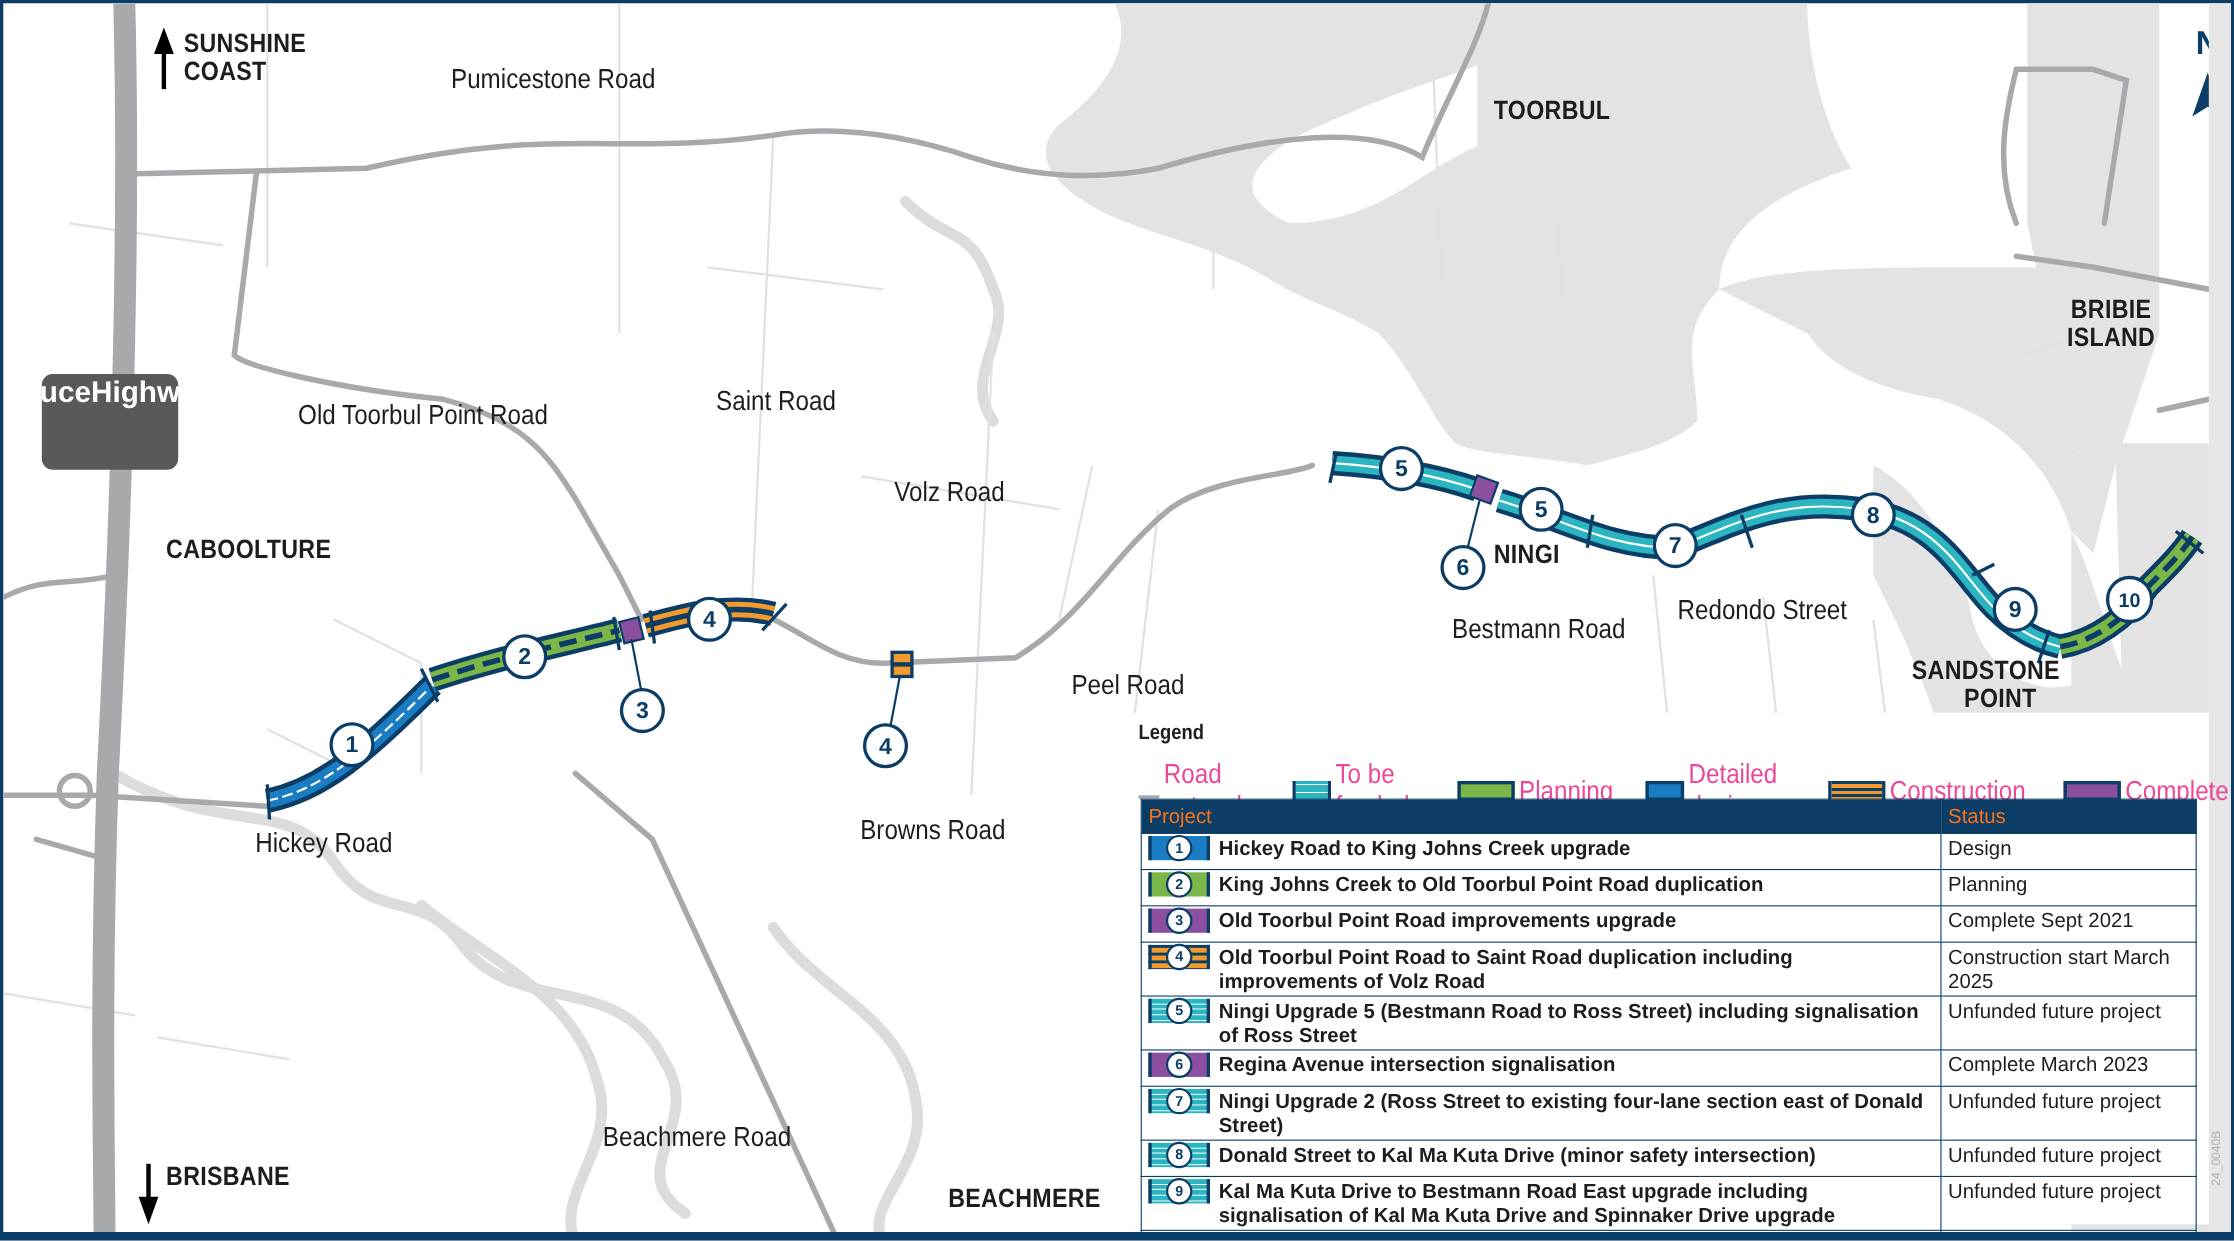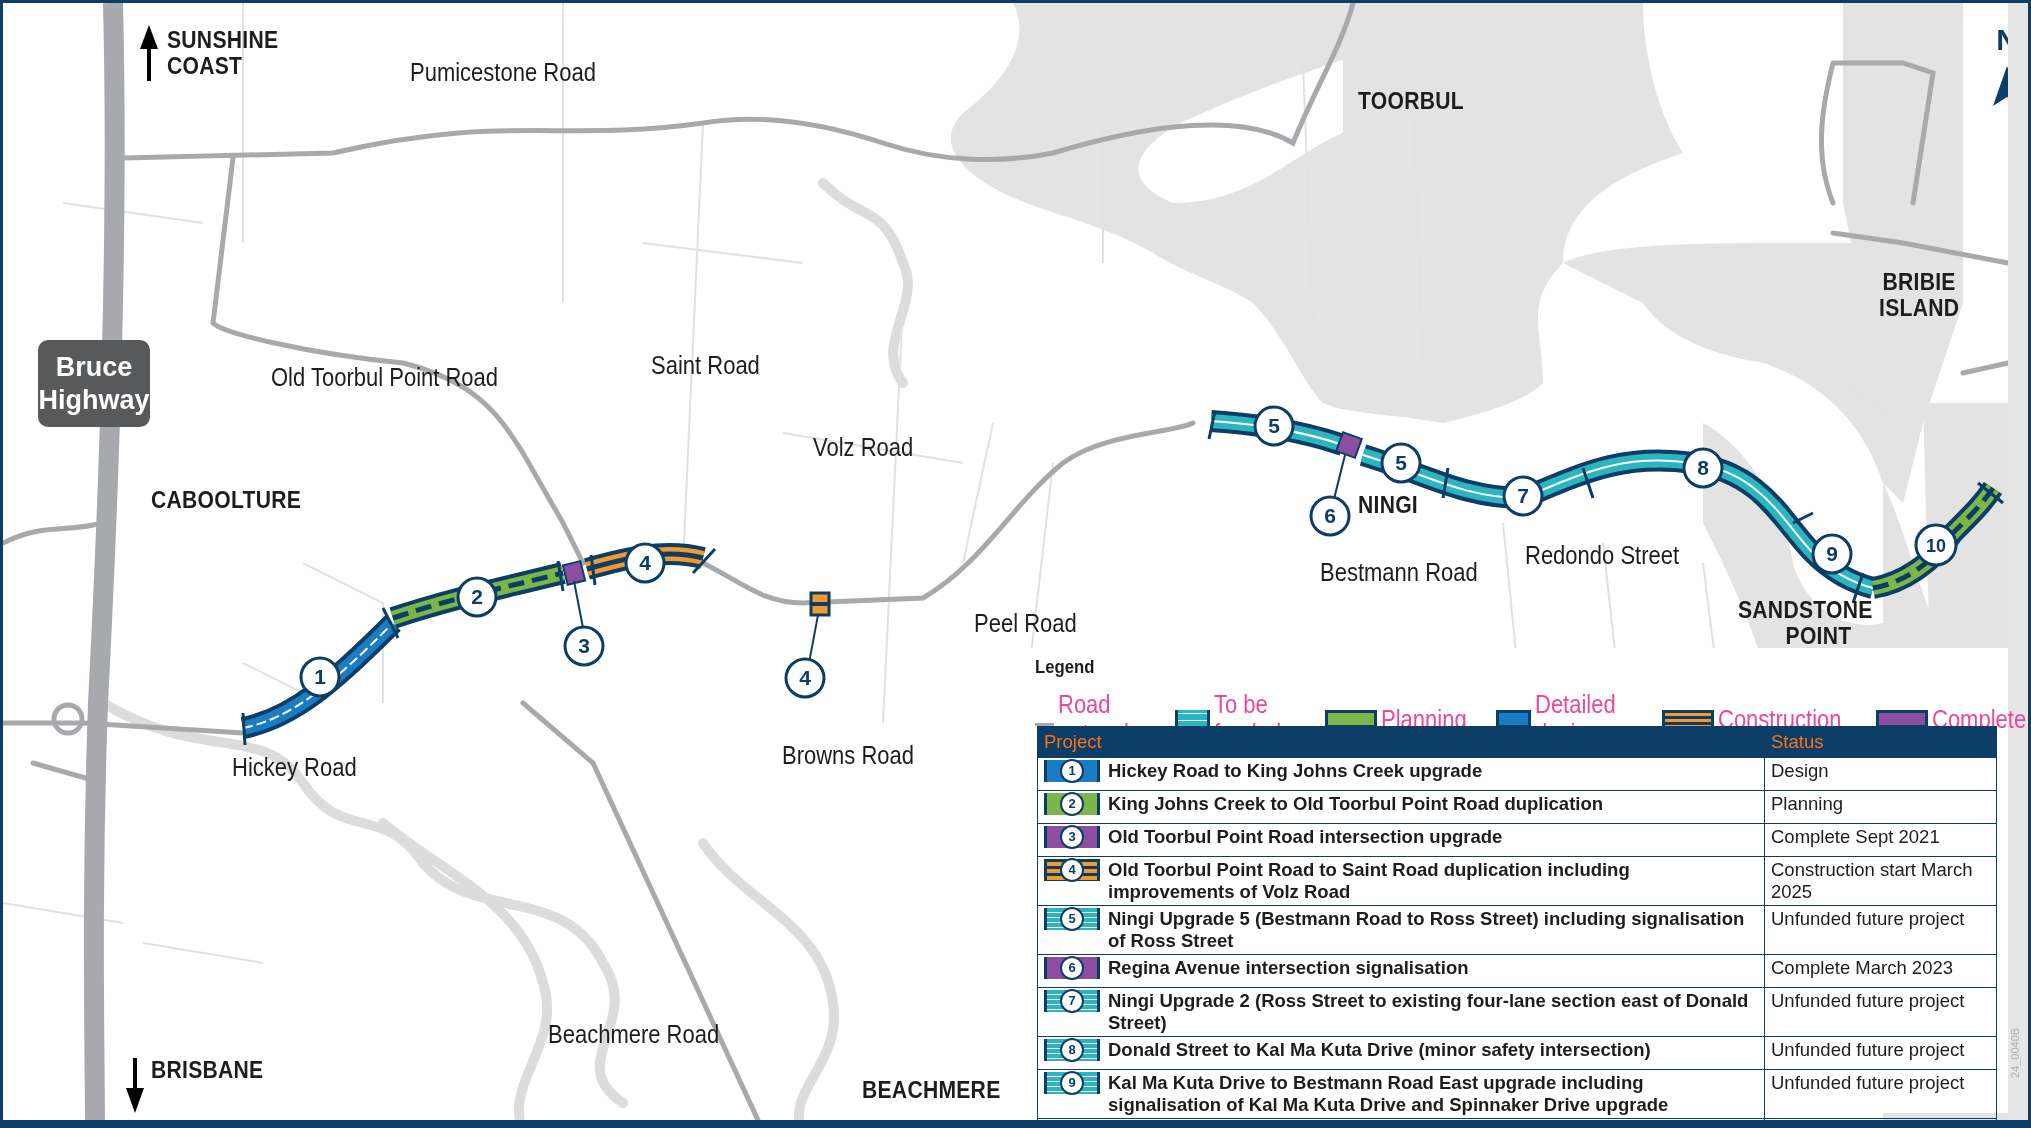--- a/index.html
+++ b/index.html
@@ -2,21 +2,21 @@
 <html><head>
 <meta charset="utf-8">
 <style>
   html,body{margin:0;padding:0;}
   body{width:2031px;height:1128px;position:relative;overflow:hidden;background:#ffffff;font-family:"Liberation Sans",sans-serif;}
   .frame{position:absolute;left:0;top:0;width:2031px;height:1128px;box-sizing:border-box;border:3px solid #0b3d66;border-bottom-width:8px;overflow:hidden;}
   svg.map{position:absolute;left:0;top:0;}
   .lbl{position:absolute;color:#1d1d1b;font-family:"Liberation Sans",sans-serif;white-space:nowrap;transform:scaleX(0.88);transform-origin:left top;}
   .road{font-size:25px;}
   .place{font-size:24px;font-weight:bold;letter-spacing:0.3px;}
-  .hwy{position:absolute;left:35px;top:337px;width:112px;height:87px;background:#58595b;border-radius:10px;color:#fff;font-size:27px;font-weight:bold;text-align:center;line-height:33px;display:flex;flex-direction:column;justify-content:center;}
+  .hwy{position:absolute;left:35px;top:337px;width:124px;height:87px;background:#58595b;border-radius:10px;color:#fff;font-size:27px;font-weight:bold;text-align:center;line-height:33px;display:flex;flex-direction:row;justify-content:center;}
   .north{position:absolute;left:1986px;top:20px;width:36px;text-align:center;}
   .north .n{font-size:30px;font-weight:bold;color:#0b3d66;}
   .legend{position:absolute;left:1018px;top:645px;width:987px;height:465px;background:#ffffff;}
   .legend-title{position:absolute;left:14px;top:8px;font-size:19px;font-weight:bold;color:#1d1d1b;transform:scaleX(0.88);transform-origin:left top;}
   .legend-keys{position:absolute;left:14px;top:42px;display:flex;align-items:center;gap:8px;font-size:25px;color:#ec4899;}
   .key{display:flex;align-items:center;gap:4px;margin-right:10px;}
   .key span.t{transform:scaleX(0.88);transform-origin:left center;display:inline-block;}
   .sw{width:52px;height:18px;box-sizing:border-box;border-left:3px solid #0b3d66;border-right:3px solid #0b3d66;position:relative;}
   .sw-road{width:30px;height:3px;background:#a7a9ac;border:none;margin-top:10px;}
   table.proj{position:absolute;left:16px;top:78px;width:960px;border-collapse:collapse;font-size:18.5px;color:#1d1d1b;}
@@ -313,21 +313,21 @@
               </div>
             </td>
           <td class="st">Planning</td>
         </tr>
         <tr>
           <td>
               <div class="cell">
                 <span class="badge" style="background:#8a4fa0;">
                   <span class="num">3</span>
                 </span>
-                <span class="txt">Old Toorbul Point Road intersection upgrade</span>
+                <span class="txt">Old Toorbul Point Road improvements upgrade</span>
               </div>
             </td>
           <td class="st">Complete Sept 2021</td>
         </tr>
         <tr>
           <td>
               <div class="cell">
                 <span class="badge" style="background:repeating-linear-gradient(#0b3d66 0 3px,#f29a2e 3px 7px);">
                   <span class="num">4</span>
                 </span>

